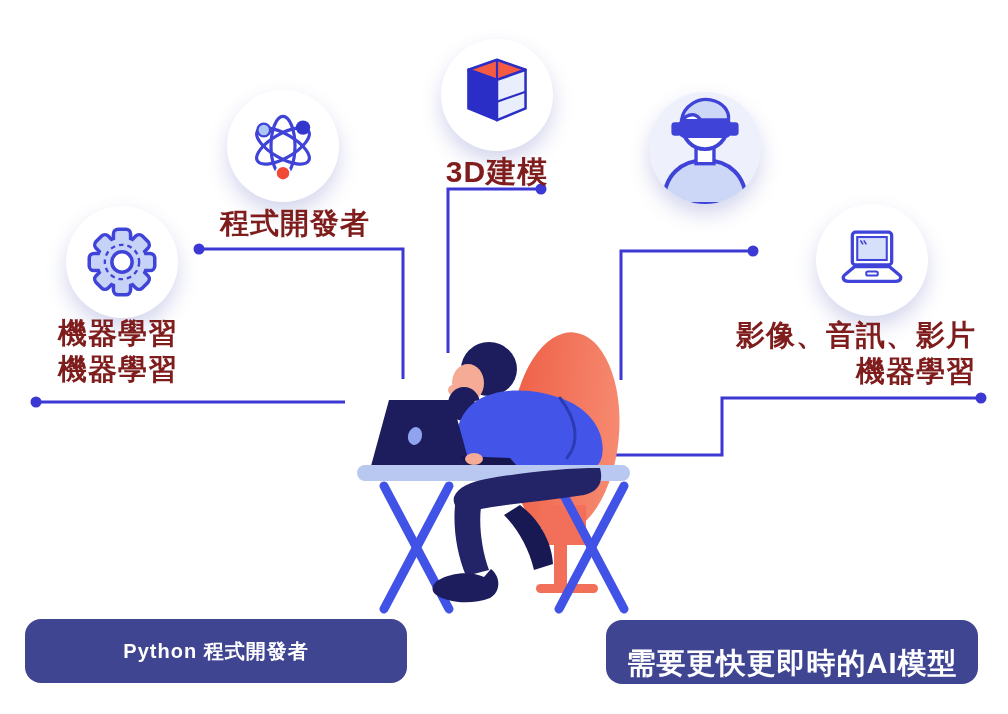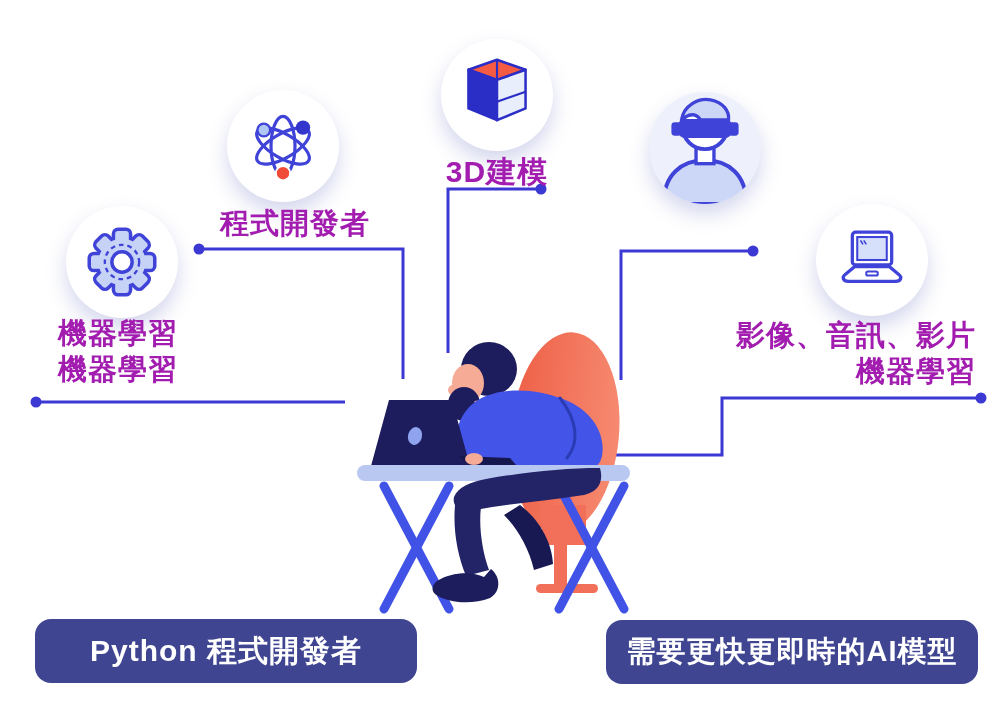--- a/index.html
+++ b/index.html
@@ -33,43 +33,43 @@
   .node-circle svg { display:block; }
   .circle-gear   { left:66px;  top:206px; }
   .circle-atom   { left:227px; top:90px;  }
   .circle-cube   { left:441px; top:39px;  }
   .circle-arvr   { left:649px; top:92px;  background:#eef1fc; }
   .circle-laptop { left:816px; top:204px; }
 
   
   .label {
     position:absolute;
-    color:#a21caf;
+    color:#7f1d1d;
     font-weight:700;
     letter-spacing:1px;
   }
   .label-ml     { left:58px;  top:318px; font-size:29px; line-height:36px; text-align:center;font-family:Liberation Mono, monospace; }
   .label-sci    { left:175px; top:204px; width:240px; font-size:29px; text-align:center; }
   .label-3d     { left:426px; top:152px; width:142px; font-size:30px; text-align:center; }
   .label-arvr   { left:641px; top:202px; width:128px; font-size:31px; text-align:center; letter-spacing:0; }
   .label-signal { left:710px; top:317px; width:266px; font-size:29px; line-height:36px; text-align:right; }
 
   
   .bottom-box {
     position:absolute;
     height:64px;
     background:#3f4591;
     border-radius:16px;
     color:#ffffff;
     font-weight:700;
     display:flex; align-items:center; justify-content:center;
     letter-spacing:1px;
   }
-  .box-left  { left:35px;  top:619px; width:382px; font-size:30px; }
-  .box-right { left:606px; top:620px; width:372px; font-size:29px; }
+  .box-left  { left:25px;  top:619px; width:382px; font-size:20px; }
+  .box-right { left:606px; top:620px; width:372px; font-size:29px;align-items:flex-end; }
 </style>
 </head>
 <body>
 
 <div class="canvas">
 
   <svg class="layer" viewBox="0 0 1008 714">
     <g stroke="#3c38d4" stroke-width="3" fill="none">
       <path d="M36,402 H345"></path>
       <path d="M199,249 H403 V379"></path>

